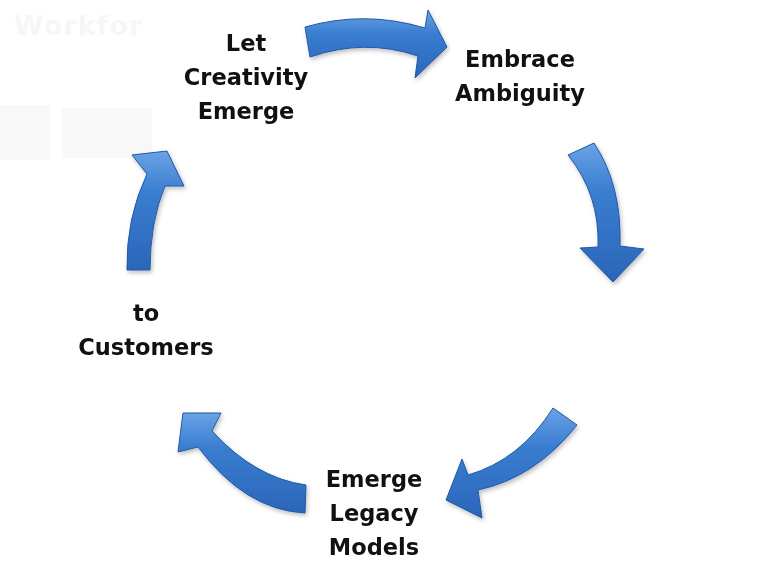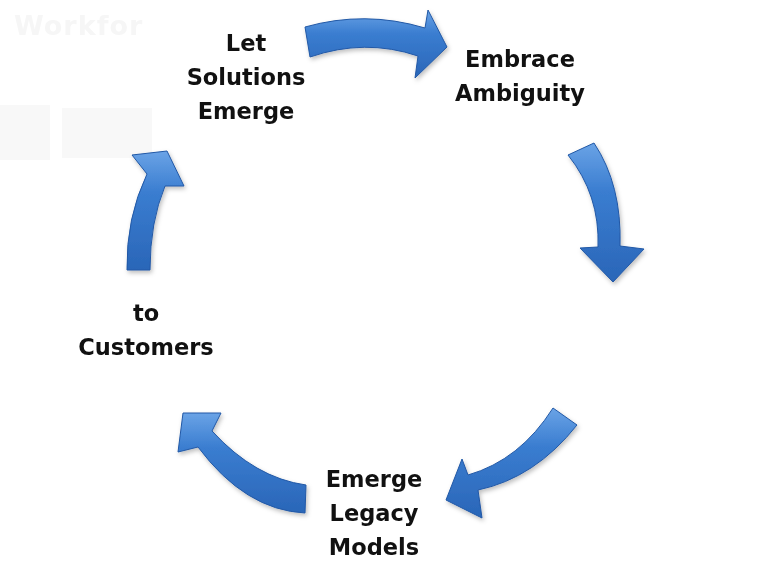--- a/index.html
+++ b/index.html
@@ -38,21 +38,21 @@
 
   <path filter="url(#sh)" fill="url(#ag)" stroke="#2158a6" stroke-width="1" d="M553,408 L577,425 Q535,478 478,490 L482,518 L446,500 L462,459 L468,475 Q520,460 553,408 Z"></path>
 
   <path filter="url(#sh)" fill="url(#ag)" stroke="#2158a6" stroke-width="1" d="M306,485 L305,513 Q245,510 198,447 L178,452 L183,413 L221,413 L212,431 Q255,478 306,485 Z"></path>
 
   <path filter="url(#sh)" fill="url(#ag)" stroke="#2158a6" stroke-width="1" d="M127,270 L150,270 Q150,222 165,186 L184,186 L167,151 L132,155 L147,174 Q126,218 127,270 Z"></path>
 </svg>
 
 <div class="label" style="left:246px;top:26px;">
   <span>Let</span>
-  <span>Solutions</span>
+  <span>Creativity</span>
   <span>Emerge</span>
 </div>
 
 <div class="label" style="left:520px;top:42px;">
   <span>Embrace</span>
   <span>Ambiguity</span>
 </div>
 
 <div class="label" style="left:604px;top:312px;">
 </div>

